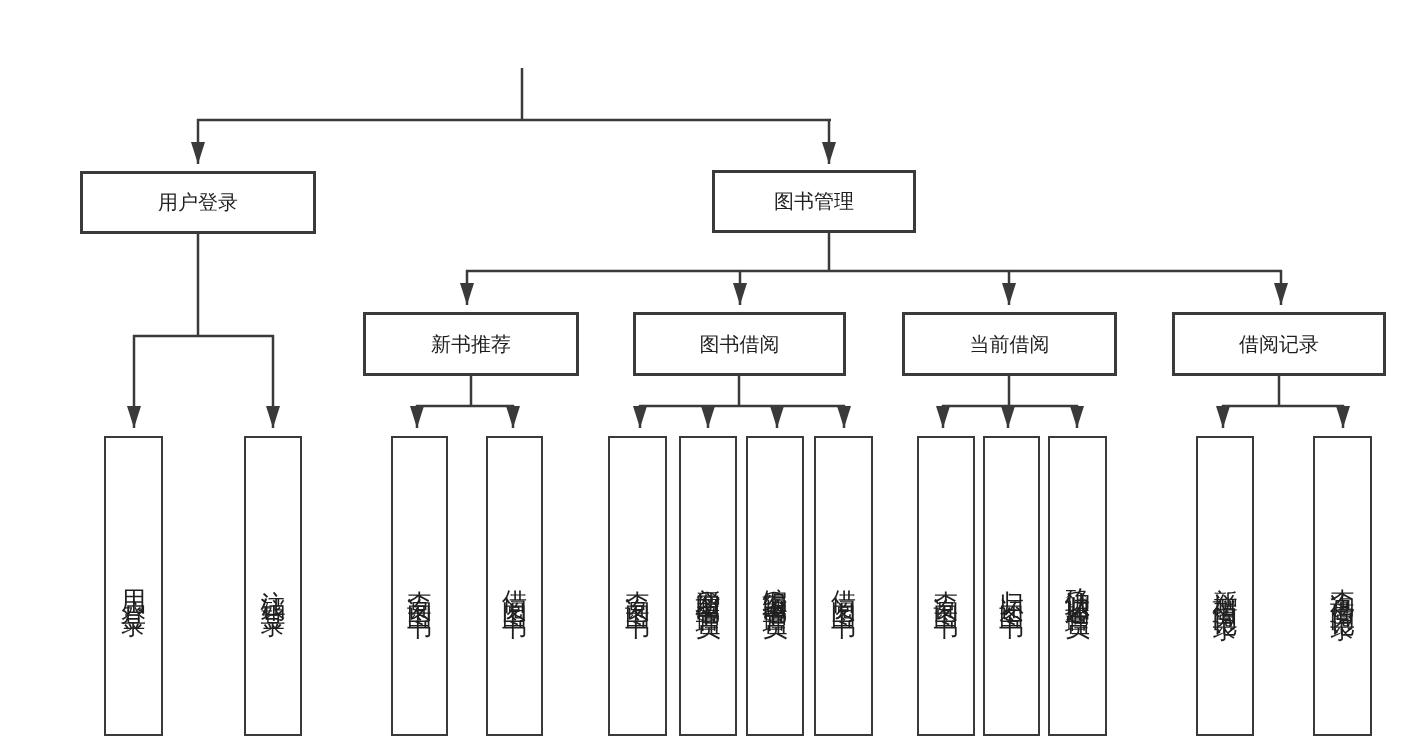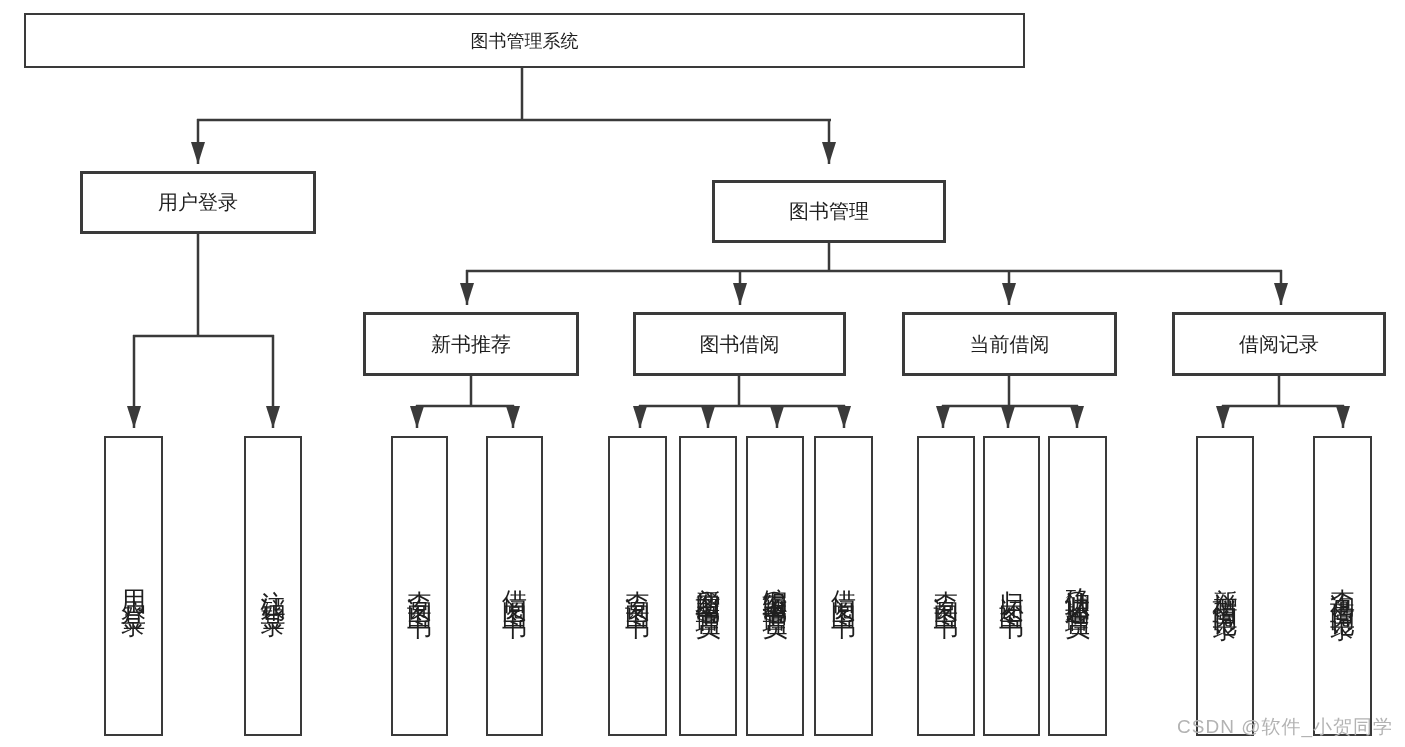--- a/index.html
+++ b/index.html
@@ -95,24 +95,23 @@
 
       <line x1="943" y1="405" x2="943" y2="428" marker-end="url(#arrow)"></line>
       <line x1="1008" y1="405" x2="1008" y2="428" marker-end="url(#arrow)"></line>
       <line x1="1077" y1="405" x2="1077" y2="428" marker-end="url(#arrow)"></line>
 
       <line x1="1223" y1="405" x2="1223" y2="428" marker-end="url(#arrow)"></line>
       <line x1="1343" y1="405" x2="1343" y2="428" marker-end="url(#arrow)"></line>
     </g>
   </svg>
 
-  <div class="node root" style="left:24px;top:13px;width:1001px;height:55px">图书管理系统</div>
 
   <div class="node branch" style="left:80px;top:171px;width:236px;height:63px">用户登录</div>
-  <div class="node branch" style="left:712px;top:180px;width:234px;height:63px">图书管理</div>
+  <div class="node branch" style="left:712px;top:170px;width:204px;height:63px">图书管理</div>
 
   <div class="node branch" style="left:363px;top:312px;width:216px;height:64px">新书推荐</div>
   <div class="node branch" style="left:633px;top:312px;width:213px;height:64px">图书借阅</div>
   <div class="node branch" style="left:1172px;top:312px;width:214px;height:64px">借阅记录</div>
   <div class="node branch" style="left:902px;top:312px;width:215px;height:64px">当前借阅</div>
 
   <div class="node leaf" style="left:104px;top:436px;width:59px;height:300px">
     <span class="v ls4">用户登录</span>
   </div>
   <div class="node leaf" style="left:244px;top:436px;width:58px;height:300px">
@@ -149,15 +148,14 @@
     <span class="v ls9">确认归还（管理员）</span>
   </div>
 
   <div class="node leaf" style="left:1196px;top:436px;width:58px;height:300px">
     <span class="v ls6">新增借阅记录</span>
   </div>
   <div class="node leaf" style="left:1313px;top:436px;width:59px;height:300px">
     <span class="v ls6">查询借阅记录</span>
   </div>
 
-  <div class="watermark">CSDN @软件_小贺同学</div>
 
 </div>
 
 </body></html>

